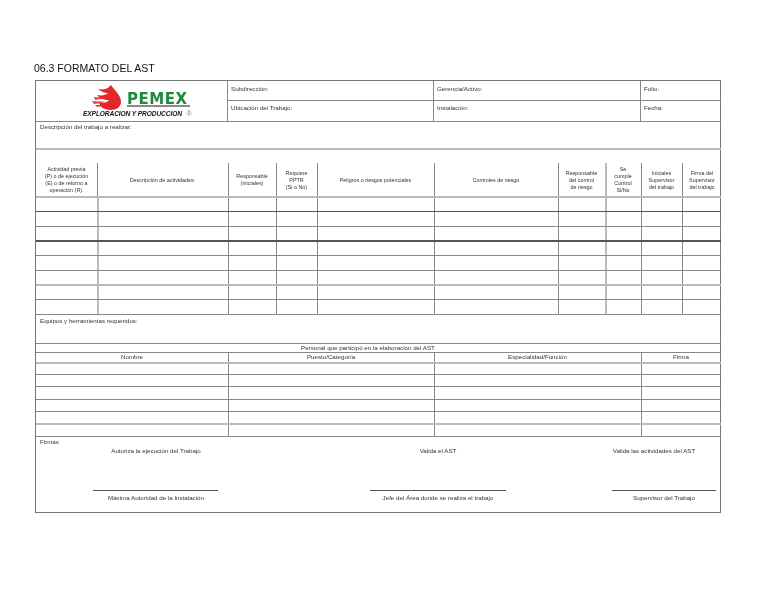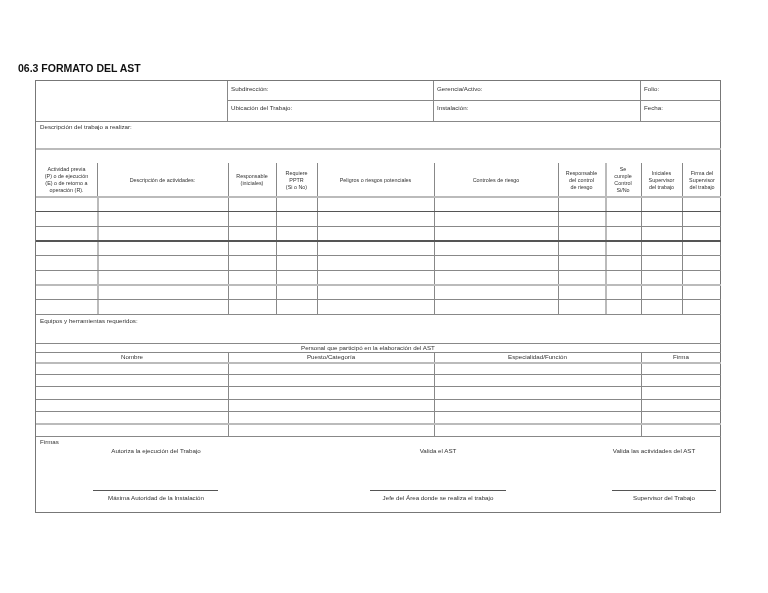--- a/index.html
+++ b/index.html
@@ -1,19 +1,19 @@
 <!DOCTYPE html>
 <html><head>
 <meta charset="utf-8">
 <style>
   * { box-sizing: border-box; margin: 0; padding: 0; }
   html, body { width: 768px; height: 593px; background: #ffffff; overflow: hidden; }
   body { font-family: "Liberation Sans", sans-serif; color: #222; position: relative; }
 
-  .doc-title { position: absolute; left: 18px; top: 62px; font-size: 10.5px; font-weight: bold; color: #111; text-align: center; }
+  .doc-title { position: absolute; left: 34px; top: 62px; font-size: 10.5px; font-weight: normal; color: #111; text-align: center; }
 
   .form { position: absolute; left: 35px; top: 80px; width: 686px; height: 433px; border: 1px solid #777; }
 
   .abs { position: absolute; }
   .hline { position: absolute; height: 1px; background: #888; }
   .hline.light { background: #bbb; height: 2px; }
   .hline.dark { background: #555; }
   .vline { position: absolute; width: 1px; background: #888; }
   .vline.light { background: #bbb; width: 2px; }
 
@@ -32,20 +32,32 @@
 
   .cell { position: absolute; }
 </style>
 </head>
 <body>
 
 <div class="doc-title">06.3 FORMATO DEL AST</div>
 
 <div class="form">
 
+  <div class="logo">
+    <svg class="abs" style="left:8px;top:1px" width="42" height="26" viewBox="0 0 42 26">
+      <path d="M22 0 C 26 6, 32 10, 32 17 C 32 22, 27 25, 22 25 C 14 25, 10 21, 10 17 C 14 19, 18 18, 20 15 C 15 15, 10 13, 8 10 C 13 11, 17 10, 19 8 C 15 8, 11 6, 9 4 C 14 5, 18 4, 20 2 Z" fill="#e3262a"></path>
+      <path d="M5 12 L20 13 L6 15 Z M3 16 L19 17 L5 19 Z M6 20 L19 20 L8 22 Z" fill="#e3262a" opacity="0.85"></path>
+    </svg>
+    <div class="logo-text">PEMEX</div>
+    <div class="logo-bar"></div>
+    <div class="logo-sub">
+      <span>EXPLORACION Y PRODUCCION</span>
+      <span style="font-style:normal;font-weight:normal;color:#888;font-size:7px;margin-left:3px">®</span>
+    </div>
+  </div>
 
   <div class="vline" style="left:191px;top:0;height:40px"></div>
   <div class="vline" style="left:397px;top:0;height:40px"></div>
   <div class="vline" style="left:604px;top:0;height:40px"></div>
   <div class="hline" style="left:191px;top:19px;width:494px"></div>
   <div class="hline" style="left:0;top:40px;width:685px"></div>
 
   <div class="lbl" style="left:195px;top:4px">Subdirección:</div>
   <div class="lbl" style="left:401px;top:4px">Gerencia/Activo:</div>
   <div class="lbl" style="left:608px;top:4px">Folio:</div>

